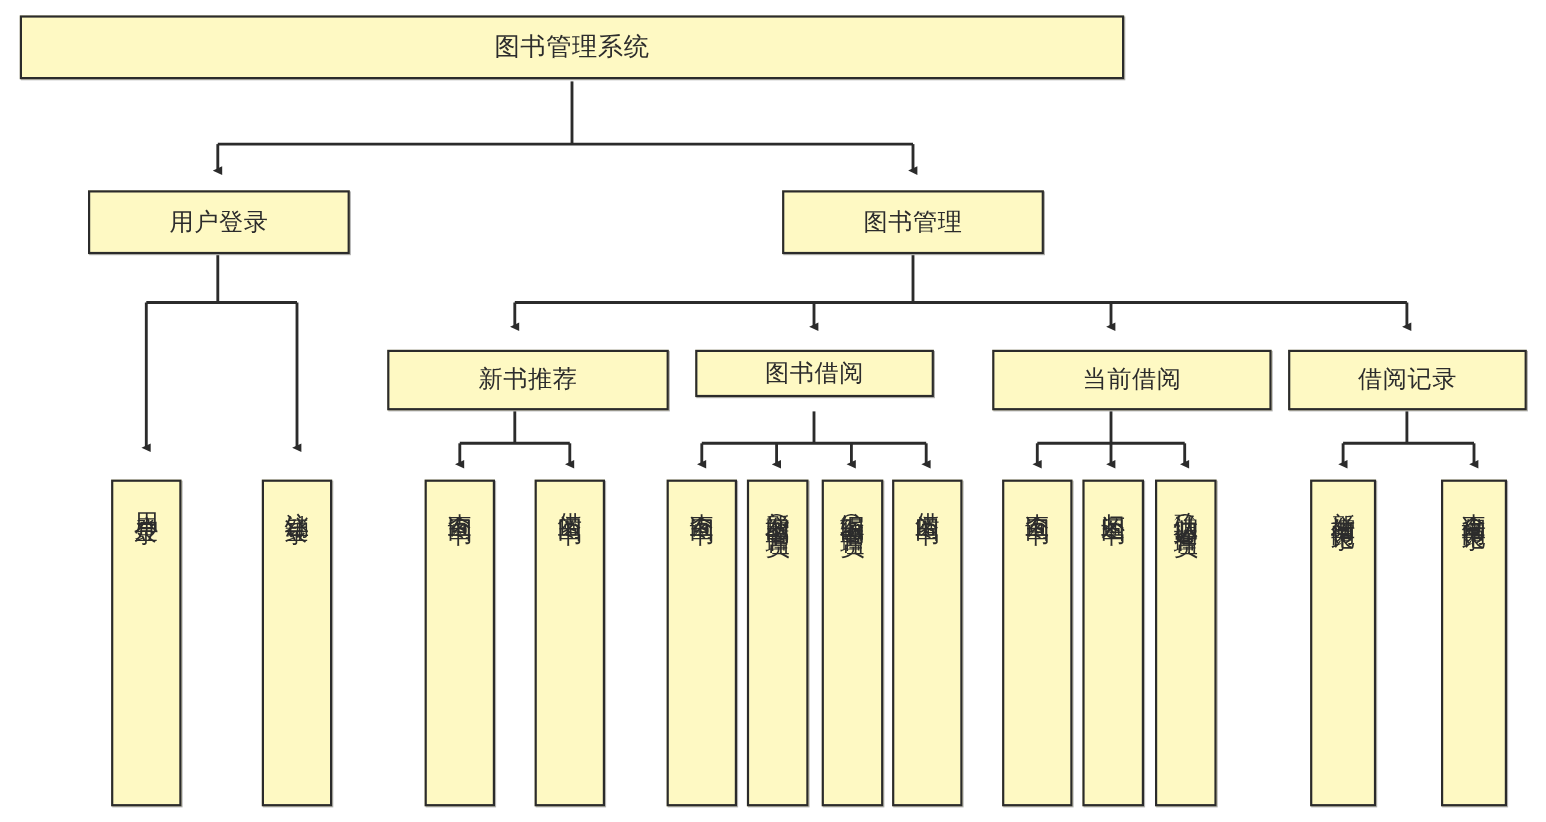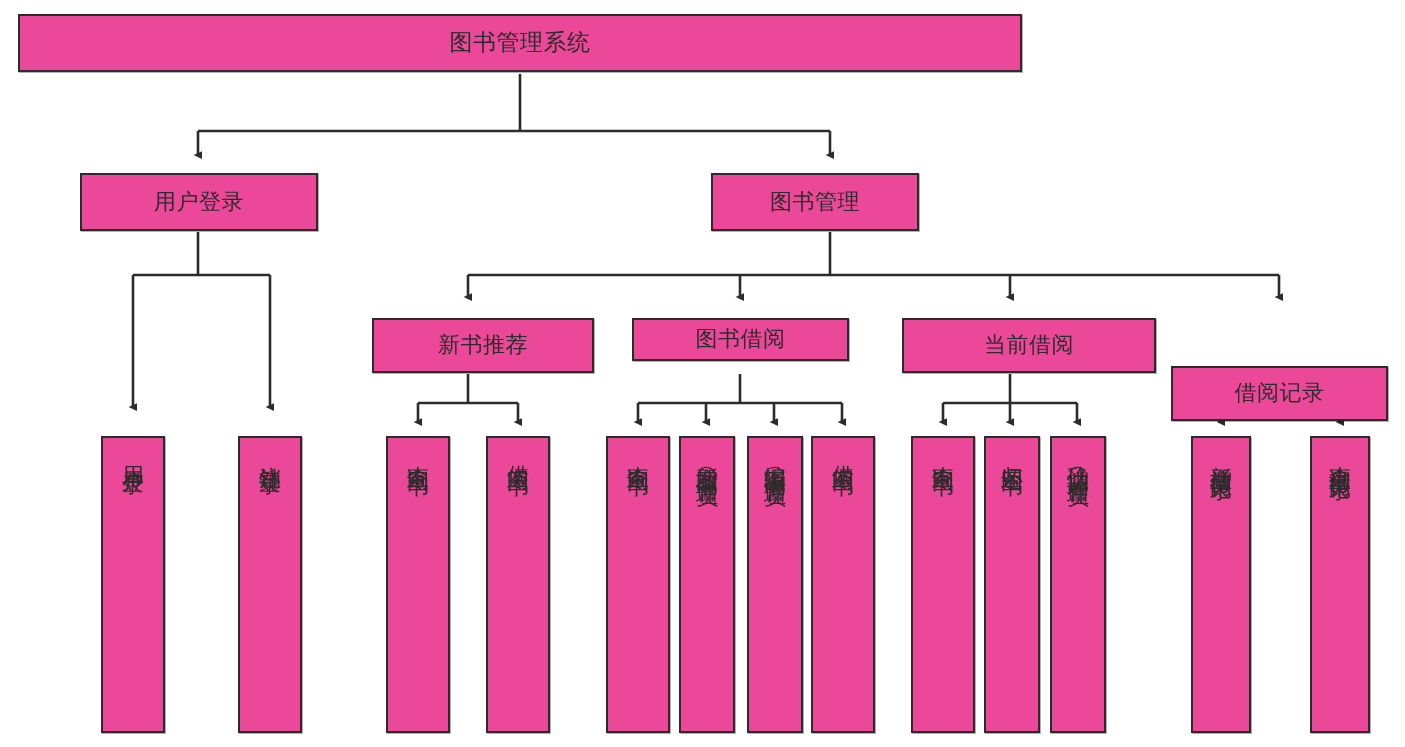--- a/index.html
+++ b/index.html
@@ -23,21 +23,21 @@
     position: absolute;
     left: 0;
     top: 0;
     width: 1405px;
     height: 747px;
     pointer-events: none;
   }
   .node {
     position: absolute;
     box-sizing: border-box;
-    background: #ec4899;
+    background: #fef9c3;
     border: 2.2px solid #2b2b2b;
     display: flex;
     align-items: center;
     justify-content: center;
     box-shadow: 1px 1px 0 rgba(0,0,0,0.30);
     font-family: Liberation Serif, serif;
   }
   .node-label {
     display: block;
     text-align: center;
@@ -132,37 +132,37 @@
   </svg>
 
   <div class="node horizontal root" style="left:18px; top:14px; width:1004px; height:58px;">
     <span class="node-label">图书管理系统</span>
   </div>
 
   <div class="node horizontal" style="left:80px; top:173px; width:238px; height:58px;">
     <span class="node-label">用户登录</span>
   </div>
 
-  <div class="node horizontal" style="left:711px; top:173px; width:208px; height:58px;">
+  <div class="node horizontal" style="left:711px; top:173px; width:238px; height:58px;">
     <span class="node-label">图书管理</span>
   </div>
 
-  <div class="node horizontal" style="left:372px; top:318px; width:222px; height:55px;justify-content:center;">
+  <div class="node horizontal" style="left:352px; top:318px; width:256px; height:55px;justify-content:center;">
     <span class="node-label">新书推荐</span>
   </div>
 
   <div class="node horizontal" style="left:632px; top:318px; width:217px; height:43px;">
     <span class="node-label">图书借阅</span>
   </div>
 
   <div class="node horizontal" style="left:902px; top:318px; width:254px; height:55px;">
     <span class="node-label">当前借阅</span>
   </div>
 
-  <div class="node horizontal" style="left:1171px; top:318px; width:217px; height:55px;margin-top:48px;">
+  <div class="node horizontal" style="left:1171px; top:318px; width:217px; height:55px;">
     <span class="node-label">借阅记录</span>
   </div>
 
   <div class="node vertical" style="left:101px; top:436px; width:64px; height:297px;">
     <span class="node-label">用户登录</span>
   </div>
 
   <div class="node vertical" style="left:238px; top:436px; width:64px; height:297px;">
     <span class="node-label">注销登录</span>
   </div>

